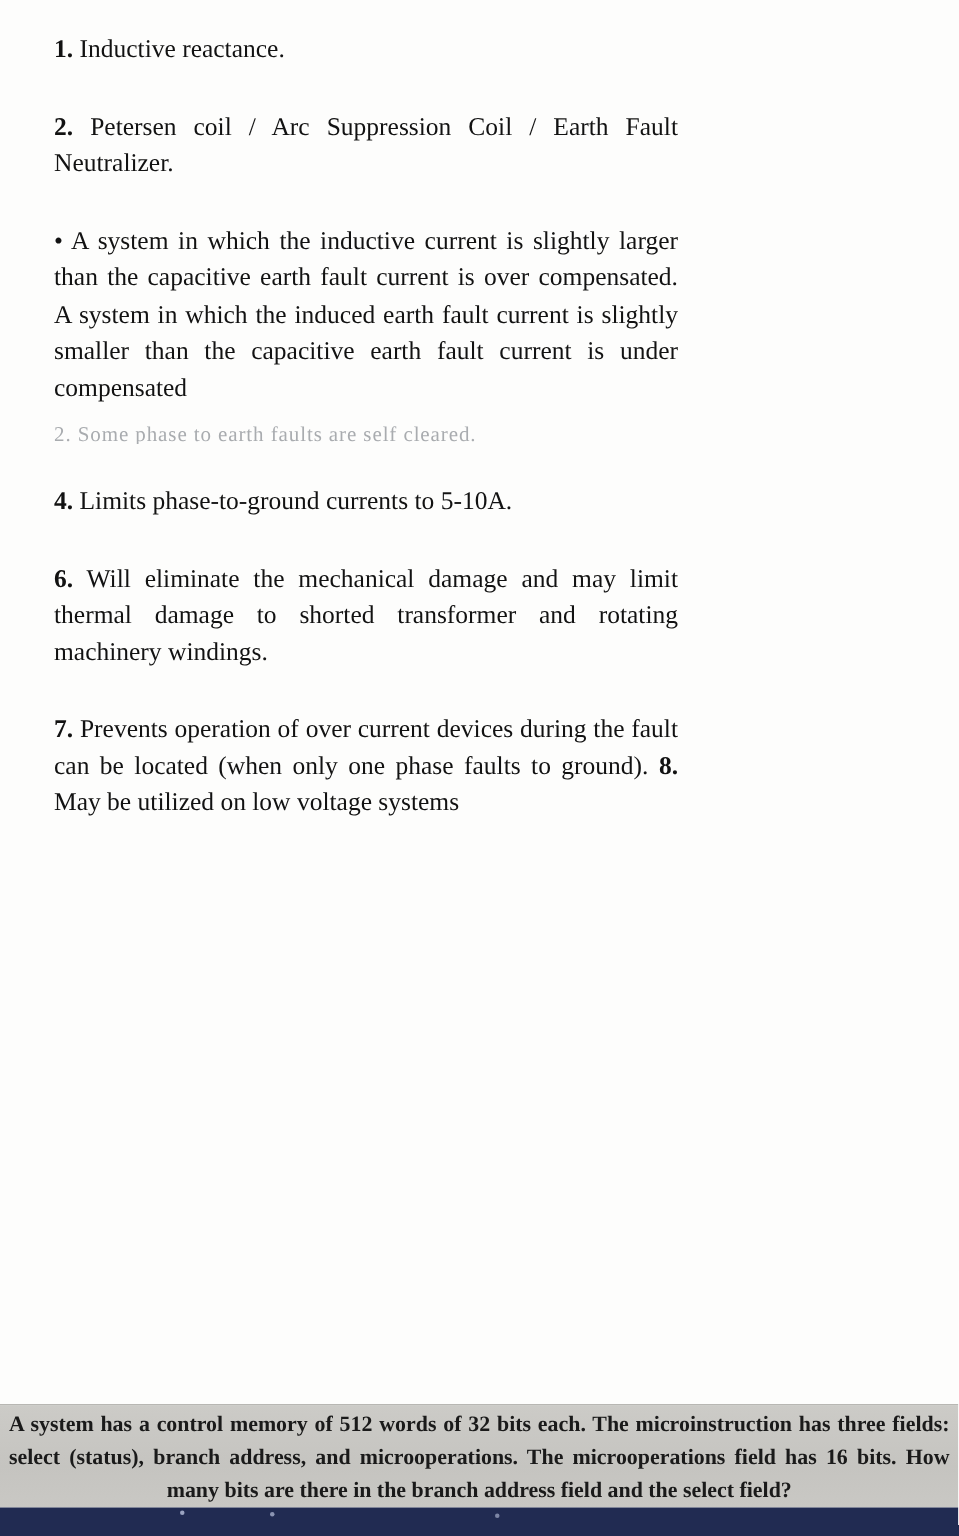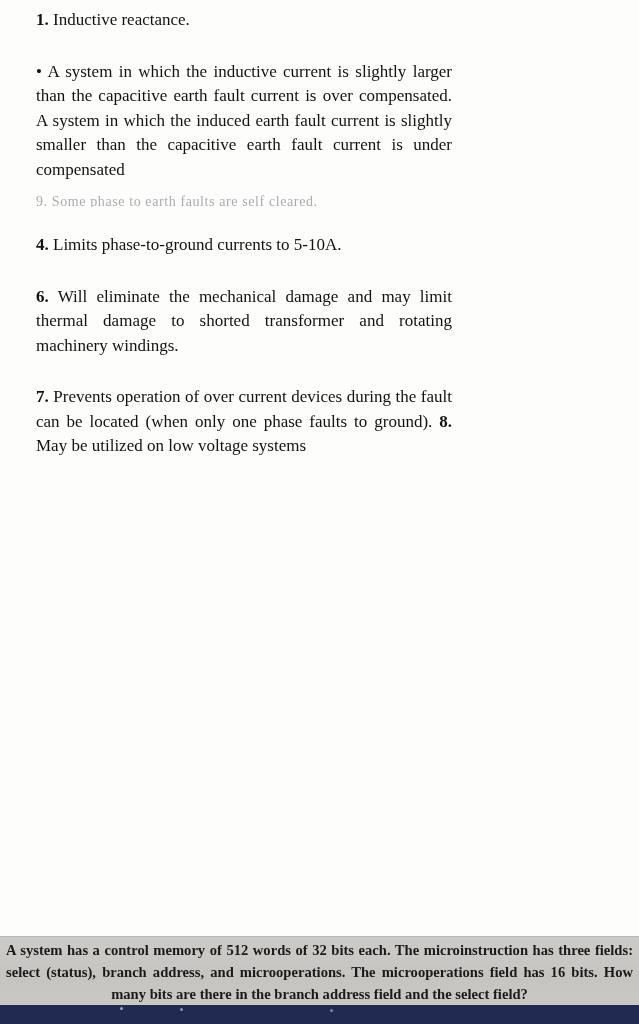--- a/index.html
+++ b/index.html
@@ -10,21 +10,21 @@
     background: #fdfdfc;
     font-family: "Liberation Serif", serif;
     color: #121212;
     overflow: hidden;
   }
   .content {
     position: absolute;
     top: 0;
     left: 36px;
     width: 416px;
-    padding-top: 8px;
+    padding-top: 21px;
   }
   .para {
     margin: 0 0 27px 0;
     font-size: 17px;
     line-height: 24.5px;
     text-align: justify;
   }
   .num { font-weight: bold; }
   .bullet-mark { font-weight: normal; }
   .faded {
@@ -79,26 +79,27 @@
 </style>
 </head>
 <body>
 
 <div class="page">
 
   <div class="content">
 
     <p class="para"><span class="num">1.</span> <span>Inductive reactance.</span></p>
 
+    <p class="para"><span class="num">2.</span> <span>Petersen coil / Arc Suppression Coil / Earth Fault Neutralizer.</span></p>
 
 
 
     <p class="para"><span class="bullet-mark">•</span> <span>A system in which the inductive current is slightly larger than the capacitive earth fault current is over compensated. A system in which the induced earth fault current is slightly smaller than the capacitive earth fault current is under compensated</span></p>
 
-    <p class="faded">9. Some phase to earth faults are self cleared.</p>
+    <p class="faded">2. Some phase to earth faults are self cleared.</p>
 
 
     <p class="para"><span class="num">4.</span> <span>Limits phase-to-ground currents to 5-10A.</span></p>
 
 
     <p class="para"><span class="num">6.</span> <span>Will eliminate the mechanical damage and may limit thermal damage to shorted transformer and rotating machinery windings.</span></p>
 
     <p class="para"><span class="num">7.</span> <span>Prevents operation of over current devices during the fault can be located (when only one phase faults to ground).</span> <span class="num">8.</span> <span>May be utilized on low voltage systems</span></p>
 
   </div>

